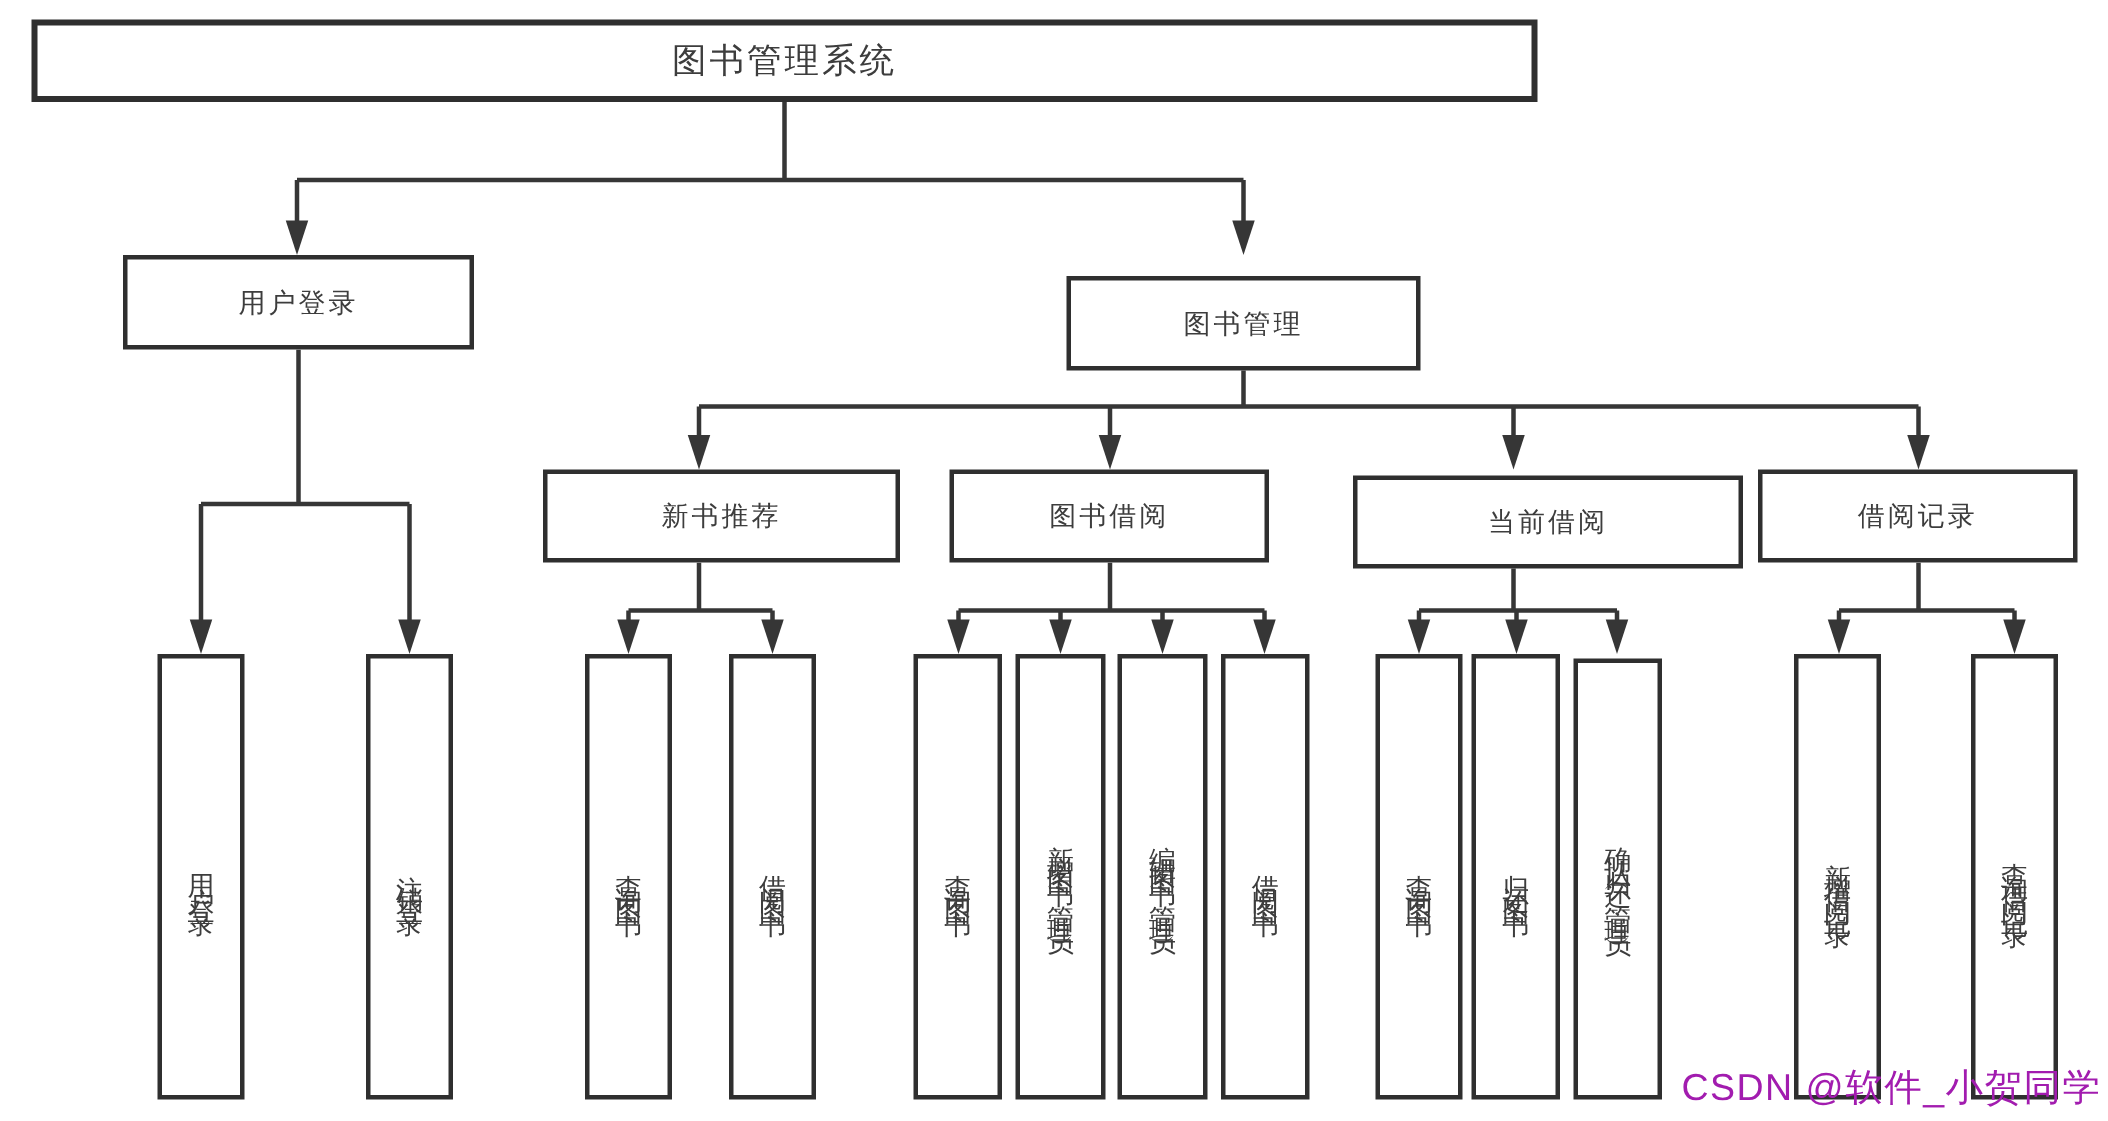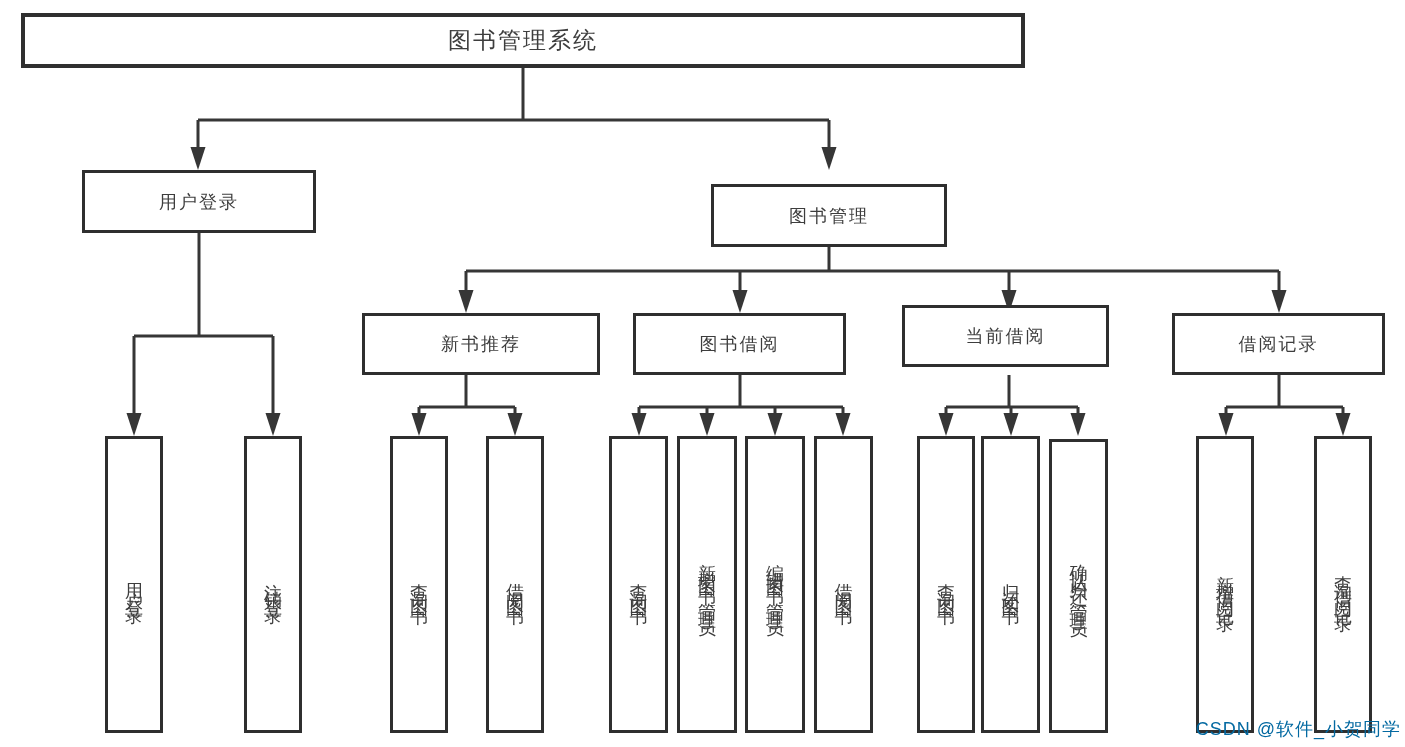--- a/index.html
+++ b/index.html
@@ -30,22 +30,22 @@
     text-orientation:mixed;
     letter-spacing:8px;
     line-height:1;
     white-space:nowrap;
   }
   .watermark{
     position:absolute;
     right:4px;
     bottom:6px;
     z-index:3;
-    font-size:18px;
-    color:#0369a1;
+    font-size:25px;
+    color:#a21caf;
     letter-spacing:1px;
     white-space:nowrap;
   }
 </style>
 </head>
 <body>
 
 <div class="stage">
 
   <svg class="connectors" width="1405" height="747" aria-hidden="true">
@@ -98,21 +98,21 @@
   <div class="box hbox" style="left:711px;top:184px;width:236px;height:63px">
     <span>图书管理</span>
   </div>
 
   <div class="box hbox" style="left:362px;top:313px;width:238px;height:62px">
     <span>新书推荐</span>
   </div>
   <div class="box hbox" style="left:633px;top:313px;width:213px;height:62px">
     <span>图书借阅</span>
   </div>
-  <div class="box hbox" style="left:902px;top:305px;width:207px;height:62px">
+  <div class="box hbox" style="left:902px;top:317px;width:260px;height:62px">
     <span>当前借阅</span>
   </div>
   <div class="box hbox" style="left:1172px;top:313px;width:213px;height:62px">
     <span>借阅记录</span>
   </div>
 
   <div class="box vbox" style="left:105px;top:436px;width:58px;height:297px">
     <span>用户登录</span>
   </div>
   <div class="box vbox" style="left:244px;top:436px;width:58px;height:297px">

